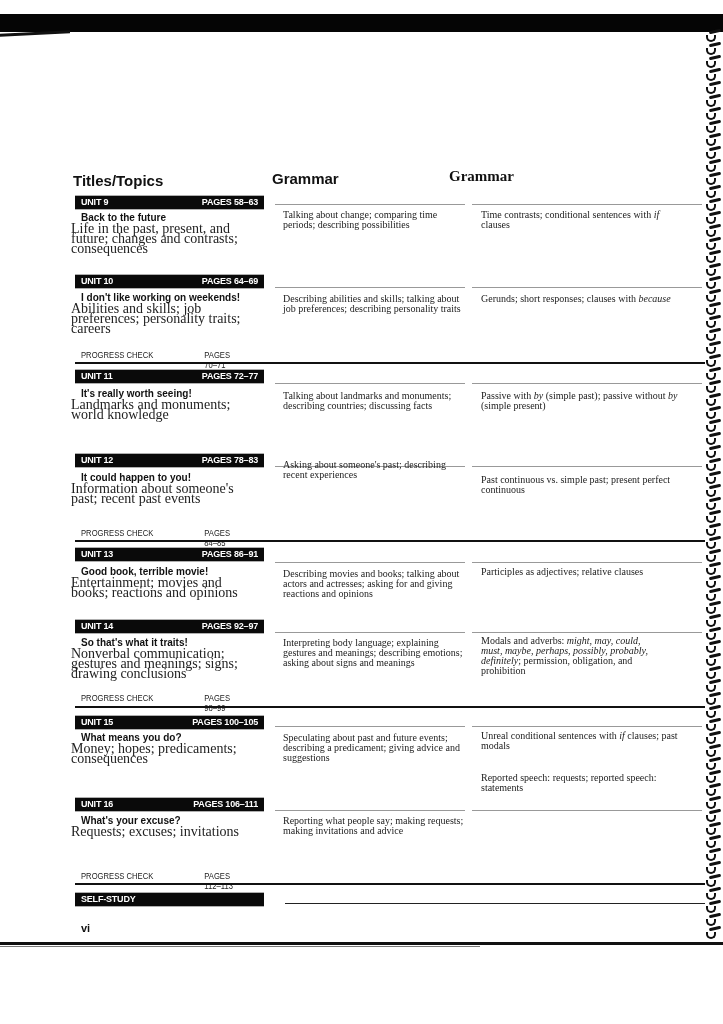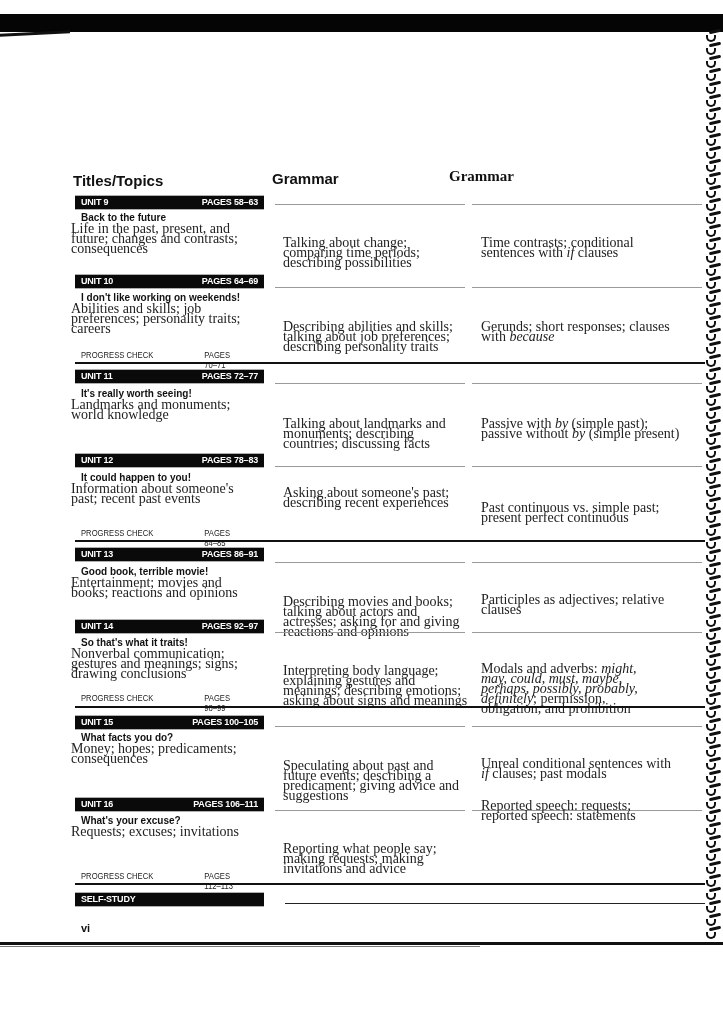--- a/index.html
+++ b/index.html
@@ -26,21 +26,21 @@
   .unit-bar {
     position: absolute; left: 75px; width: 189px; height: 13px; background: #0a0a0a; color: #fff;
     font-family: "Liberation Sans", sans-serif; font-size: 9px; font-weight: bold; letter-spacing: -0.2px;
     transform: scaleY(1.05);
   }
   .unit-bar .u-label { position: absolute; left: 6px; top: 1px; }
   .unit-bar .u-pages { position: absolute; right: 6px; top: 1px; }
 
   .unit-title { position: absolute; left: 81px; font-family: "Liberation Sans", sans-serif; font-weight: bold; font-size: 10px; color: #111; }
   .unit-topics { position: absolute; left: 71px; width: 185px; font-size: 14px; line-height: 10px; color: #222; }
-  .cell { position: absolute; font-size: 14px; line-height: 10px; color: #222; margin-top: 28px; }
+  .cell { position: absolute; font-size: 10px; line-height: 10px; color: #222; }
   .speak { left: 283px; width: 185px; }
   .gram { left: 481px; width: 200px; }
   .cell i { font-style: italic; }
 
   .progress { position: absolute; left: 81px; width: 183px; font-family: "Liberation Sans", sans-serif; font-size: 9px; color: #222; transform: scaleX(0.85); transform-origin: left; }
   .progress .p-label { position: absolute; left: 0; }
   .progress .p-pages { position: absolute; left: 145px; }
 
   .hr { position: absolute; height: 1px; background: #222; }
   .hr-thick { height: 2px; background: #111; }
@@ -424,21 +424,21 @@
 <div class="progress" style="top:693px">
   <span class="p-label">PROGRESS CHECK</span>
   <span class="p-pages">PAGES 98–99</span>
 </div>
 <div class="hr hr-thick" style="left:75px;top:706px;width:630px"></div>
 
 <div class="unit-bar" style="top:716px">
   <span class="u-label">UNIT 15</span>
   <span class="u-pages">PAGES 100–105</span>
 </div>
-<div class="unit-title" style="top:732px">What facts you do?</div>
+<div class="unit-title" style="top:732px">What means you do?</div>
 <div class="unit-topics" style="top:744px">Money; hopes; predicaments; consequences</div>
 <div class="hr hr-light" style="left:275px;top:726px;width:190px"></div>
 <div class="hr hr-light" style="left:472px;top:726px;width:230px"></div>
 <div class="cell speak" style="top:733px">Speculating about past and future events; describing a predicament; giving advice and suggestions</div>
 <div class="cell gram" style="top:731px"><span>Unreal conditional sentences with </span><i>if</i><span> clauses; past modals</span></div>
 
 <div class="unit-bar" style="top:798px">
   <span class="u-label">UNIT 16</span>
   <span class="u-pages">PAGES 106–111</span>
 </div>

